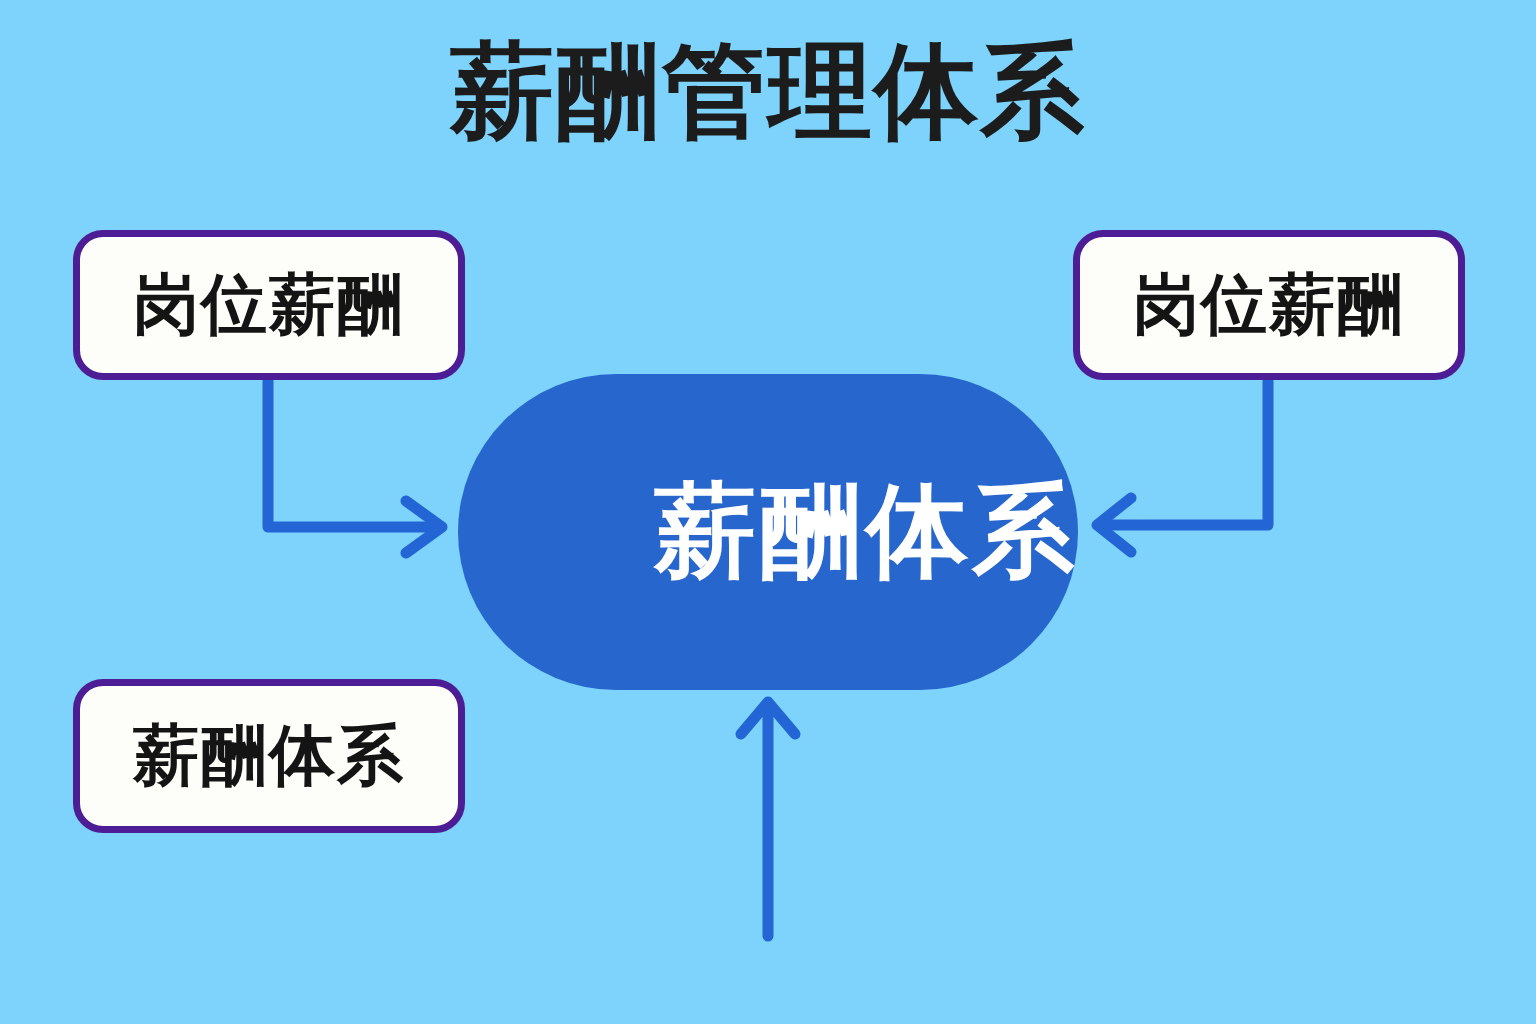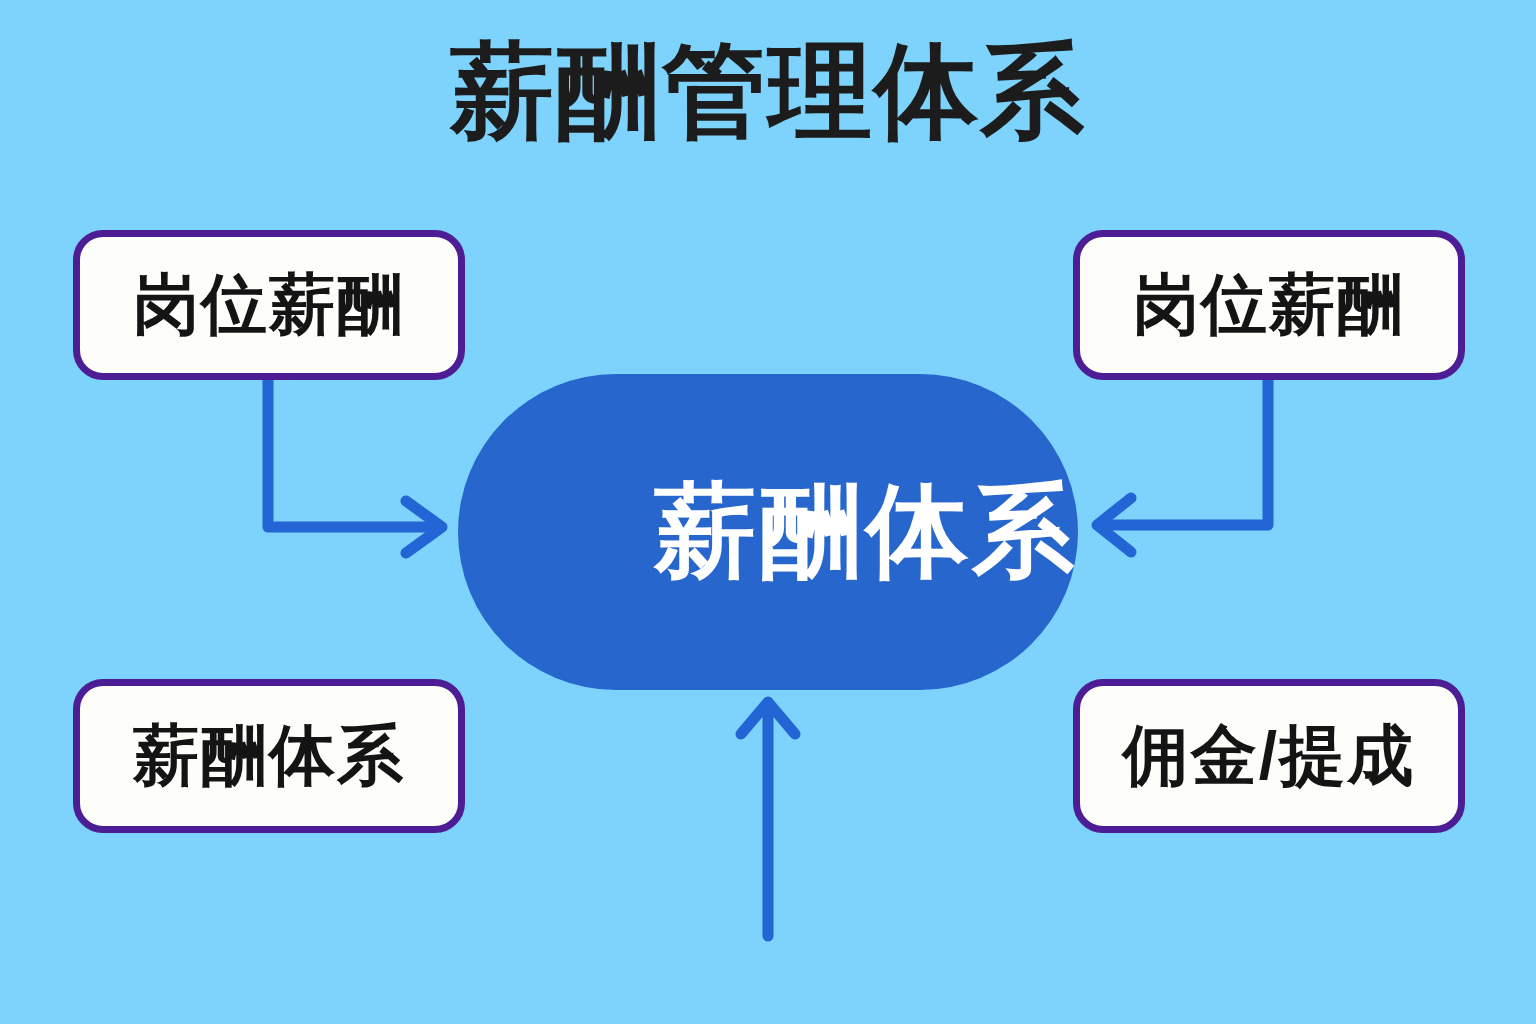--- a/index.html
+++ b/index.html
@@ -108,21 +108,18 @@
   </div>
 
   <div class="node-box node-tr">
     <span>岗位薪酬</span>
   </div>
 
   <div class="node-box node-bl">
     <span>薪酬体系</span>
   </div>
 
-  <div class="node-box node-br">
-    <span>佣金/提成</span>
-  </div>
 
   <div class="center-pill">
     <span>薪酬体系</span>
   </div>
 
 </div>
 
 </body></html>

